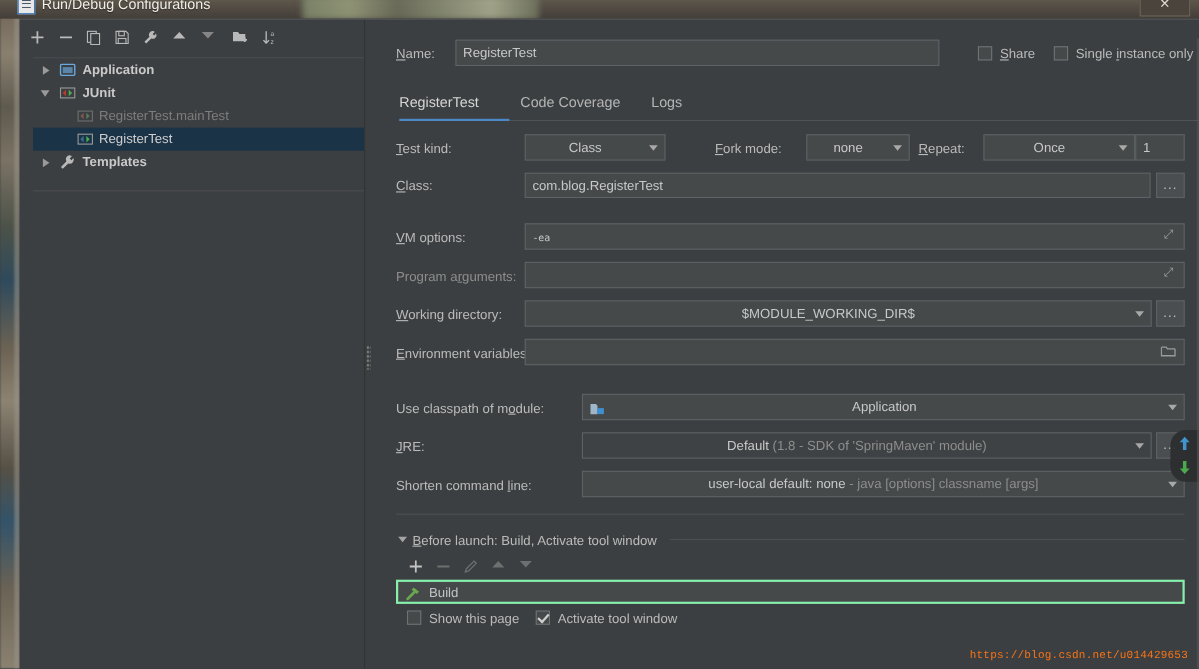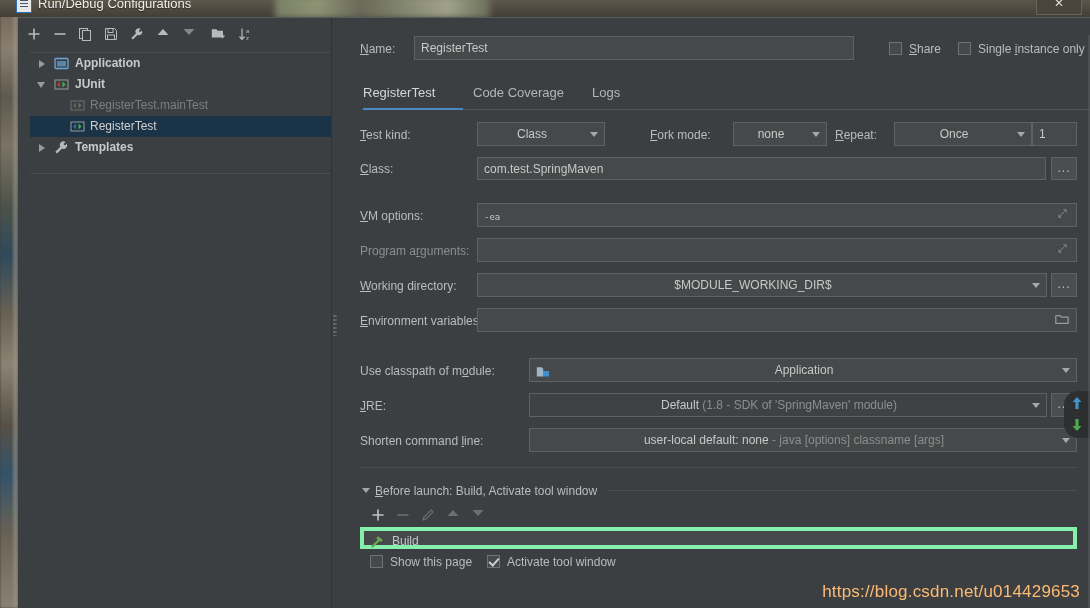--- a/index.html
+++ b/index.html
@@ -96,29 +96,29 @@
 
   .chk{position:absolute;width:13px;height:13px;background:#45494a;border:1px solid #6e7275;box-sizing:border-box;}
   .chk.on:after{content:"";position:absolute;left:3px;top:0px;width:4px;height:8px;
     border:solid #cfcfcf;border-width:0 2px 2px 0;transform:rotate(42deg);}
 
   .hr{position:absolute;height:1px;background:#4b4f51;}
 
   .section-tri{position:absolute;width:0;height:0;border-style:solid;
     border-width:5px 4px 0 4px;border-color:#a5a5a5 transparent transparent transparent;}
 
-  .listbox{position:absolute;background:#45494a;border:4px solid #86efac;box-sizing:border-box;}
+  .listbox{position:absolute;background:#45494a;border:2px solid #86efac;box-sizing:border-box;}
   .listitem{position:relative;height:20px;line-height:20px;font-size:12px;color:#c4c4c4;padding-left:28px;}
 
   .navcircle{position:absolute;right:0;top:373px;width:26px;height:47px;border-radius:14px 0 0 14px;
     background:#2b2d2f;opacity:.92;}
   .navcircle .a{position:absolute;left:7px;width:12px;height:14px;}
 
-  .wm{position:absolute;right:10px;bottom:6px;font-size:17px;color:#fdba74;
-    font-family:Liberation Sans, sans-serif;letter-spacing:.2px;}
+  .wm{position:absolute;right:10px;bottom:6px;font-size:10px;color:#f97316;
+    font-family:Liberation Mono, monospace;letter-spacing:.2px;}
 
   .scroll-right{position:absolute;right:0;top:17px;width:2px;height:591px;background:#5b5f61;opacity:.5;}
 </style>
 </head>
 <body>
 
 <div class="app">
 
   <div class="bg-strip"></div>
   <div class="bg-strip2"></div>
@@ -291,21 +291,21 @@
       </div>
 
       <span class="lbl" style="left:496px;top:110px"><span class="mn">R</span>epeat:</span>
       <div class="combo" style="left:555px;top:104px;width:138px;height:24px">
         <span>Once</span>
         <span class="arr"></span>
       </div>
       <div class="field" style="left:693px;top:104px;width:45px;height:24px">1</div>
 
       <span class="lbl" style="left:21px;top:144px"><span class="mn">C</span>lass:</span>
-      <div class="field" style="left:138px;top:139px;width:569px;height:23px">com.test.SpringMaven</div>
+      <div class="field" style="left:138px;top:139px;width:569px;height:23px">com.blog.RegisterTest</div>
       <div class="ellbtn" style="left:712px;top:139px;width:26px;height:23px">...</div>
 
       <span class="lbl" style="left:21px;top:191px"><span class="mn">V</span>M options:</span>
       <div class="field" style="left:138px;top:185px;width:600px;height:24px;font-size:9px;line-height:26px;font-family:'DejaVu Sans Mono',monospace">-ea</div>
       <span class="expand-ico" style="left:719px;top:189px">⤢</span>
 
       <span class="lbl dim" style="left:21px;top:226px">Program a<span class="mn">r</span>guments:</span>
       <div class="field empty" style="left:138px;top:220px;width:600px;height:24px"></div>
       <span class="expand-ico" style="left:719px;top:224px">⤢</span>
 

